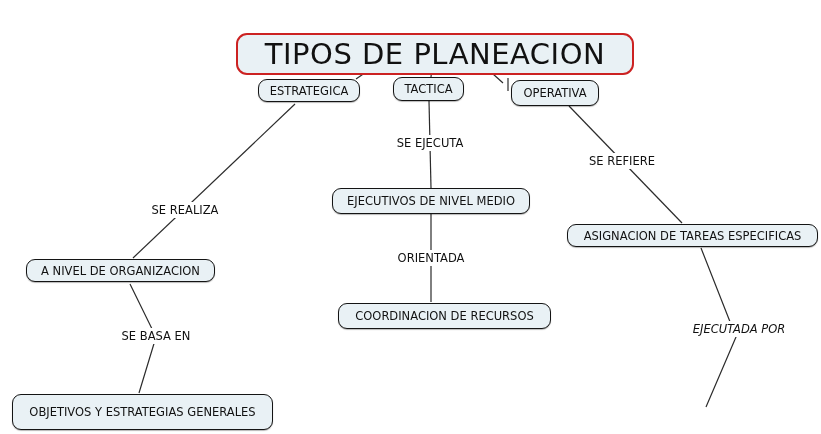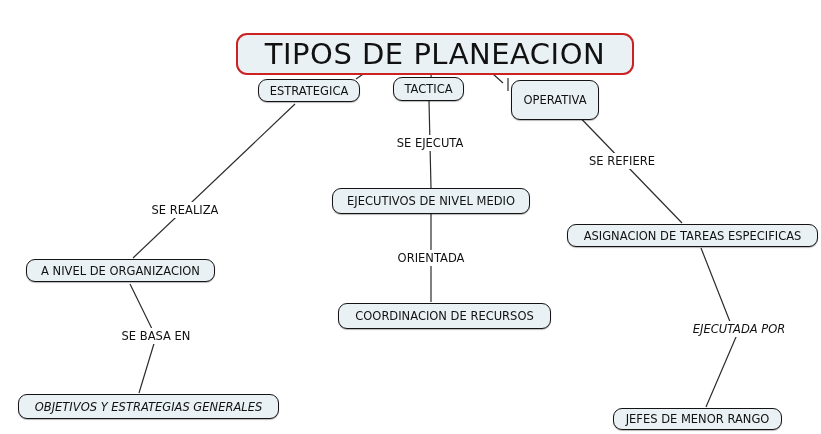--- a/index.html
+++ b/index.html
@@ -68,20 +68,19 @@
 
 <div class="link-label" style="left: 185px; top: 210px;">SE REALIZA</div>
     <div class="link-label" style="left: 430px; top: 143px;">SE EJECUTA</div>
     <div class="link-label" style="left: 622px; top: 161px;">SE REFIERE</div>
     <div class="link-label" style="left: 156px; top: 336px;">SE BASA EN</div>
     <div class="link-label" style="left: 431px; top: 258px;">ORIENTADA</div>
     <div class="link-label" style="left: 739px; top: 329px; font-style: italic;">EJECUTADA POR</div>
     <div class="node title" style="left: 236px; top: 3px; width: 398px; height: 42px;">TIPOS DE PLANEACION</div>
     <div class="node" style="left: 258px; top: 79px; width: 102px; height: 23px;">ESTRATEGICA</div>
     <div class="node" style="left: 393px; top: 77px; width: 71px; height: 24px;">TACTICA</div>
-    <div class="node" style="left: 511px; top: 80px; width: 88px; height: 40px;">OPERATIVA</div>
+    <div class="node" style="left: 511px; top: 80px; width: 88px; height: 26px;">OPERATIVA</div>
     <div class="node" style="left: 26px; top: 259px; width: 189px; height: 23px;">A NIVEL DE ORGANIZACION</div>
     <div class="node" style="left: 332px; top: 188px; width: 198px; height: 26px;">EJECUTIVOS DE NIVEL MEDIO</div>
     <div class="node" style="left: 567px; top: 224px; width: 251px; height: 23px;">ASIGNACION DE TAREAS ESPECIFICAS</div>
     <div class="node" style="left: 338px; top: 303px; width: 213px; height: 26px;">COORDINACION DE RECURSOS</div>
-    <div class="node" style="left: 18px; top: 394px; width: 261px; height: 25px; font-style: italic;">OBJETIVOS Y ESTRATEGIAS GENERALES</div>
-    <div class="node" style="left: 613px; top: 408px; width: 169px; height: 22px;">JEFES DE MENOR RANGO</div>
+    <div class="node" style="left: 12px; top: 394px; width: 261px; height: 36px;">OBJETIVOS Y ESTRATEGIAS GENERALES</div>
   </div>
 
 </body></html>

